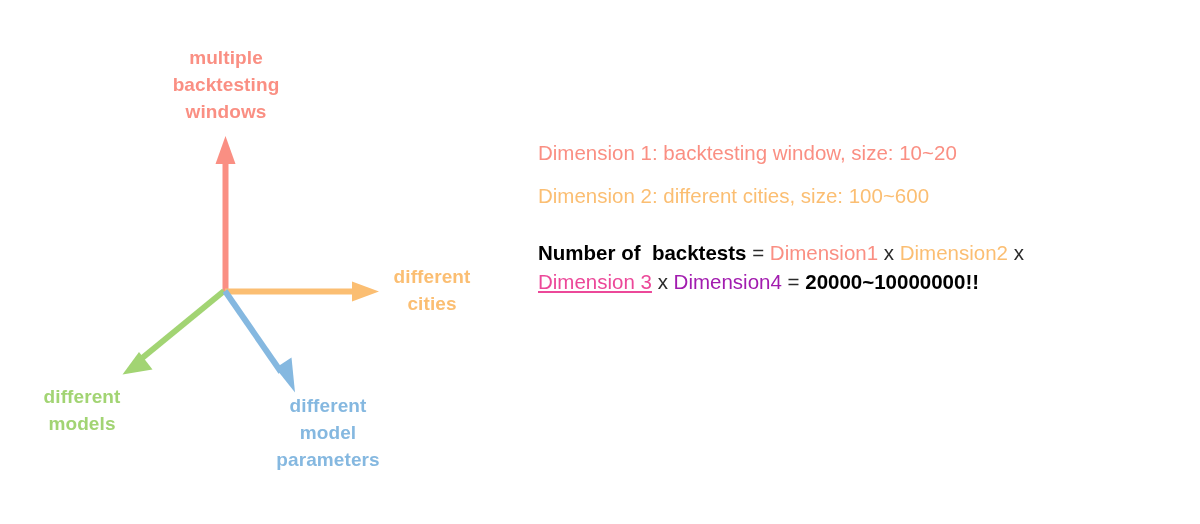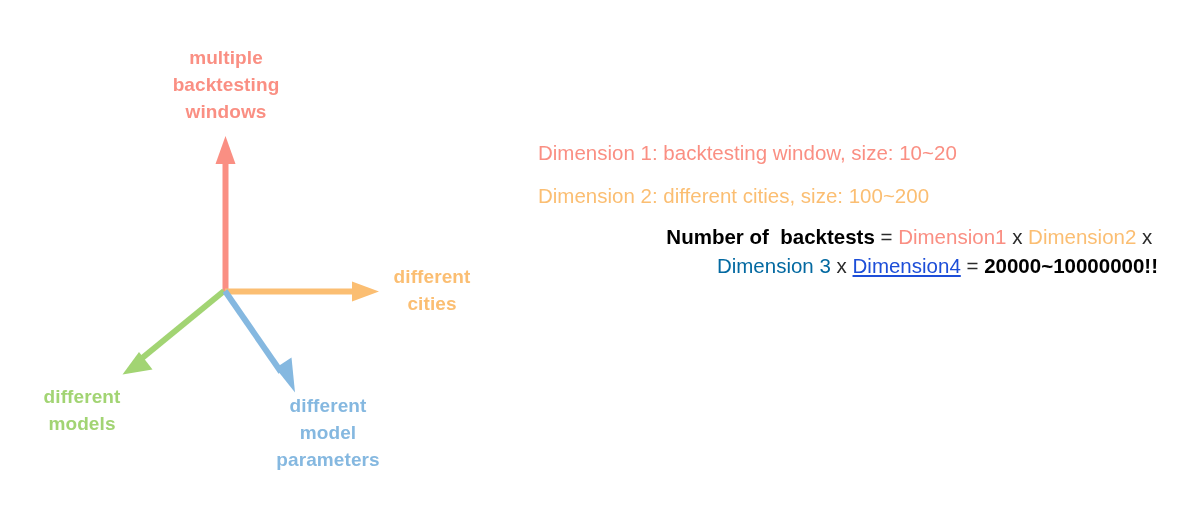--- a/index.html
+++ b/index.html
@@ -75,22 +75,21 @@
     top: 124px;
     width: 620px;
   }
   .dim-line {
     font-size: 20.5px;
     line-height: 27.5px;
     white-space: pre;
     margin-top: 15px;
   }
   #formula-block {
-    margin-top: 13px;
-    text-align: right;
+    margin-top: 29px;
   }
   .formula-line {
     font-size: 20.5px;
     line-height: 29px;
     color: #2b2b2b;
     white-space: pre-wrap;
   }
   .formula-line .bold {
     font-weight: bold;
     color: #000000;
@@ -141,23 +140,23 @@
 
     <div class="axis-label" id="label-model-parameters" style="color:#85b8e0;">different
 model
 parameters</div>
   </div>
 
   <div id="text-panel">
 
     <div id="dimension-list">
       <div class="dim-line" style="color:#fa8f83;">Dimension 1: backtesting window, size: 10~20</div>
-      <div class="dim-line" style="color:#fbbe72;">Dimension 2: different cities, size: 100~200</div>
+      <div class="dim-line" style="color:#fbbe72;">Dimension 2: different cities, size: 100~600</div>
     </div>
 
     <div id="formula-block">
       <div class="formula-line"><span class="bold">Number of  backtests</span><span class="op"> = </span><span style="color:#fa8f83;">Dimension1</span><span class="op"> x </span><span style="color:#fbbe72;">Dimension2</span><span class="op"> x </span></div>
 
-      <div class="formula-line"><span style="color:#0369a1;">Dimension 3</span><span class="op"> x </span><span style="color:#1d4ed8;text-decoration:underline;">Dimension4</span><span class="op"> = </span><span class="bold">20000~10000000!!</span></div>
+      <div class="formula-line"><span style="color:#ec4899;text-decoration:underline;">Dimension 3</span><span class="op"> x </span><span style="color:#a21caf;">Dimension4</span><span class="op"> = </span><span class="bold">20000~10000000!!</span></div>
     </div>
   </div>
 
 </div>
 
 </body></html>

